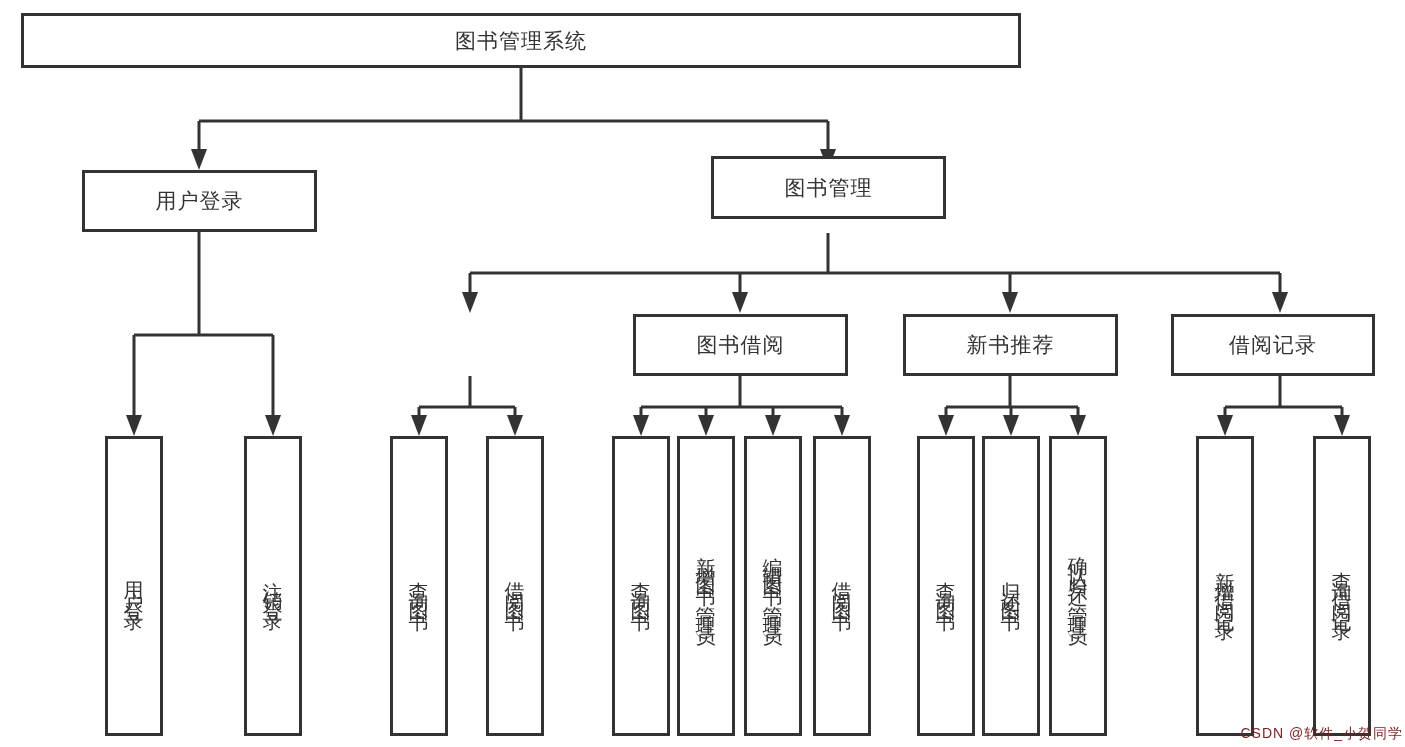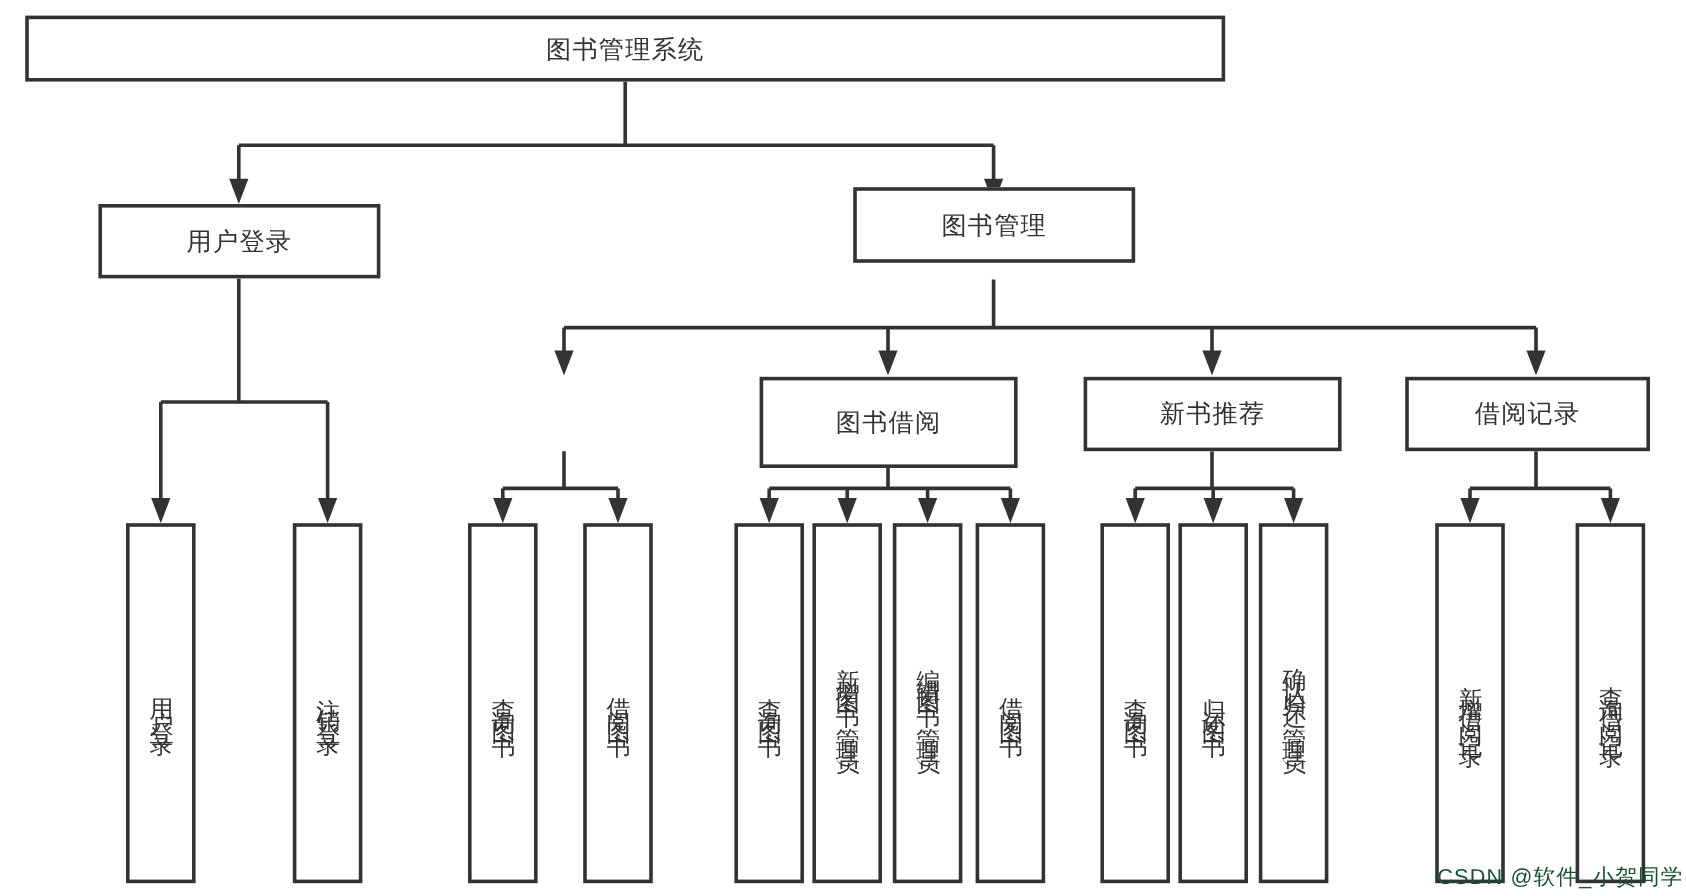--- a/index.html
+++ b/index.html
@@ -42,22 +42,22 @@
     writing-mode: vertical-rl;
     text-orientation: mixed;
     letter-spacing: 10px;
     line-height: 1;
   }
   .watermark {
     position: absolute;
     right: 2px;
     bottom: 4px;
     z-index: 3;
-    font-size: 18px;
-    color: #14532d;
+    font-size: 14px;
+    color: #7f1d1d;
     letter-spacing: 1px;
     white-space: nowrap;
   }
 </style>
 </head>
 <body>
 
 <div class="canvas">
 
   <svg class="wires" width="1405" height="747" viewBox="0 0 1405 747" fill="none" stroke="#333333" stroke-width="3">
@@ -103,21 +103,21 @@
     <span>图书管理系统</span>
   </div>
 
   <div class="node" style="left:82px;top:170px;width:235px;height:62px">
     <span>用户登录</span>
   </div>
   <div class="node" style="left:711px;top:156px;width:235px;height:63px">
     <span>图书管理</span>
   </div>
 
-  <div class="node" style="left:633px;top:314px;width:215px;height:76px">
+  <div class="node" style="left:633px;top:314px;width:215px;height:62px">
     <span>图书借阅</span>
   </div>
   <div class="node" style="left:903px;top:314px;width:215px;height:62px">
     <span>新书推荐</span>
   </div>
   <div class="node" style="left:1171px;top:314px;width:204px;height:62px">
     <span>借阅记录</span>
   </div>
 
   <div class="node leaf" style="left:105px;top:436px;width:58px;height:300px">

